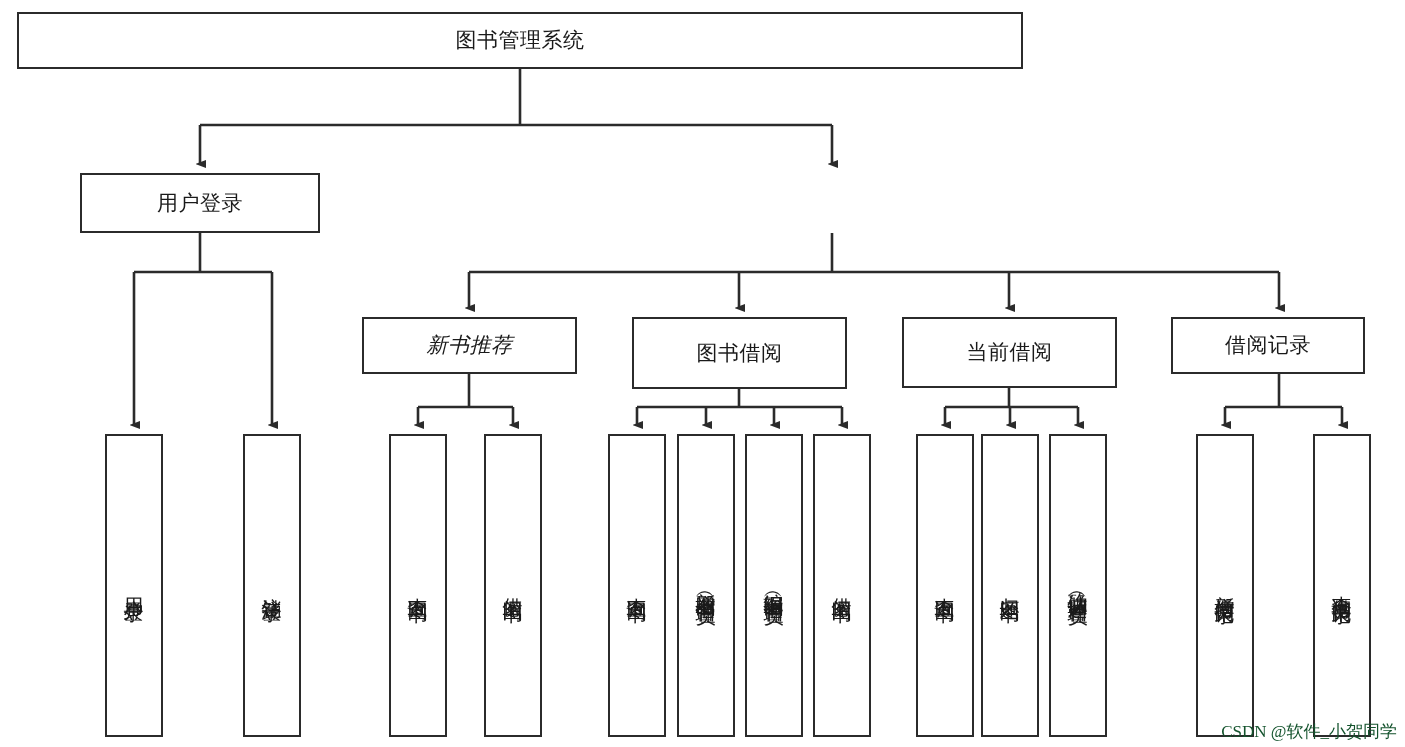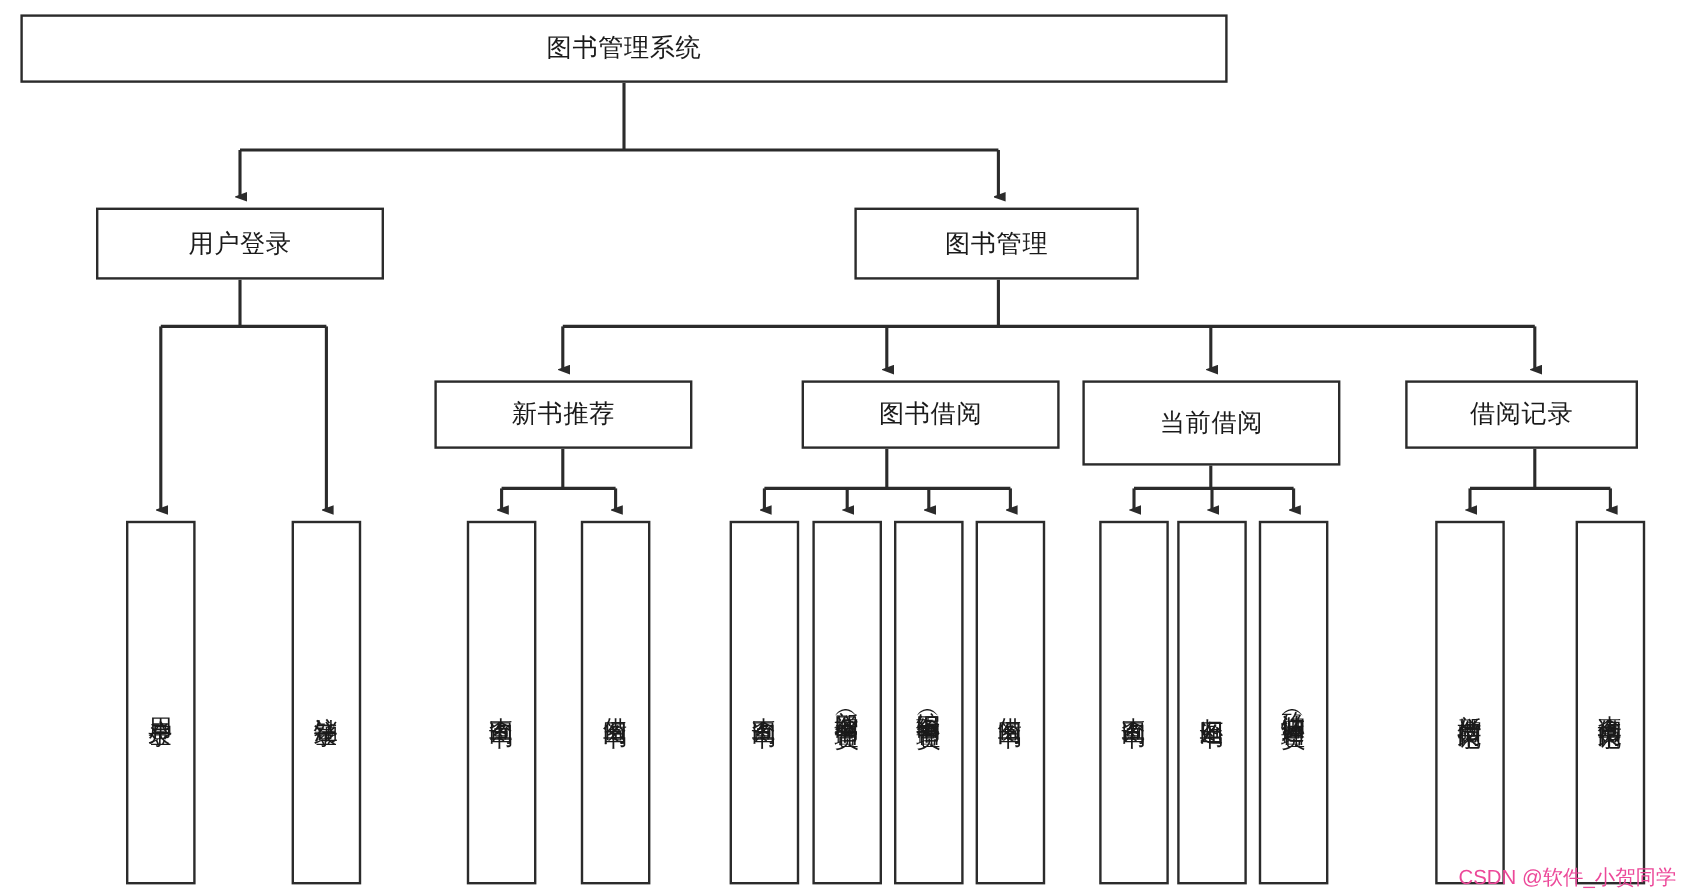--- a/index.html
+++ b/index.html
@@ -49,23 +49,23 @@
     text-orientation: upright;
     font-size: 20px;
     letter-spacing: 2px;
     line-height: 1;
   }
   .watermark {
     position: absolute;
     right: 8px;
     bottom: 4px;
     font-size: 17px;
-    color: #ec4899;
+    color: #14532d;
     white-space: nowrap;
-    font-family: Liberation Sans, sans-serif;
+    font-family: Liberation Serif, serif;
     pointer-events: none;
   }
 </style>
 </head>
 <body>
 
 <div id="diagram-root">
 
   <svg class="diagram-canvas" viewBox="0 0 1405 747" aria-hidden="true">
     <defs>
@@ -129,28 +129,25 @@
     </g>
   </svg>
 
   <div class="node-box" id="node-root" style="left:17px; top:12px; width:1006px; height:57px;">
     <span class="node-label">图书管理系统</span>
   </div>
 
   <div class="node-box" style="left:80px; top:173px; width:240px; height:60px;">
     <span class="node-label">用户登录</span>
   </div>
-  <div class="node-box" style="left:712px; top:173px; width:237px; height:60px;">
-    <span class="node-label">图书管理</span>
-  </div>
-
-  <div class="node-box" style="left:362px; top:317px; width:215px; height:57px;">
+
+  <div class="node-box" style="left:362px; top:317px; width:215px; height:57px;font-style:italic;">
     <span class="node-label">新书推荐</span>
   </div>
-  <div class="node-box" style="left:632px; top:317px; width:215px; height:57px;margin-left:36px;">
+  <div class="node-box" style="left:632px; top:317px; width:215px; height:72px;">
     <span class="node-label">图书借阅</span>
   </div>
   <div class="node-box" style="left:902px; top:317px; width:215px; height:71px;">
     <span class="node-label">当前借阅</span>
   </div>
   <div class="node-box" style="left:1171px; top:317px; width:194px; height:57px;">
     <span class="node-label">借阅记录</span>
   </div>
 
   <div class="node-box" style="left:105px; top:434px; width:58px; height:303px;">

